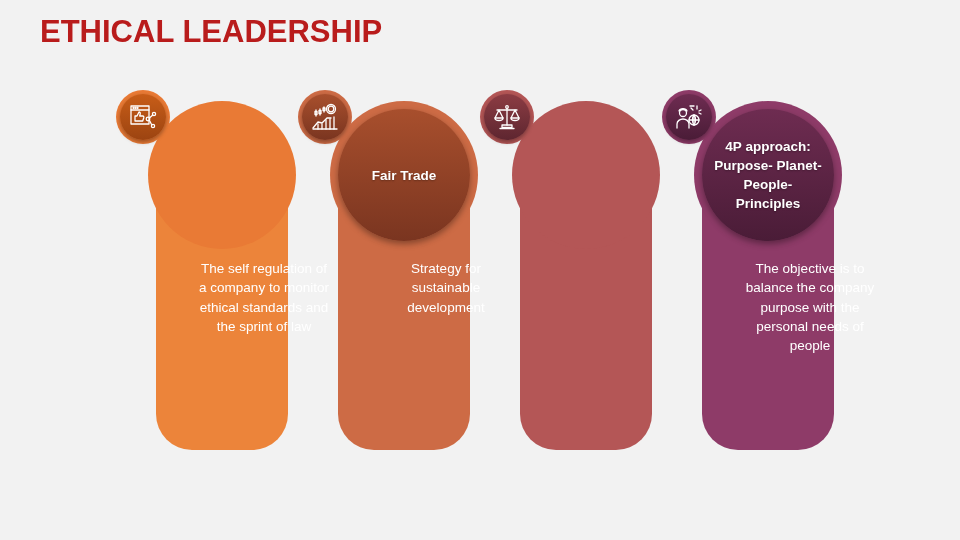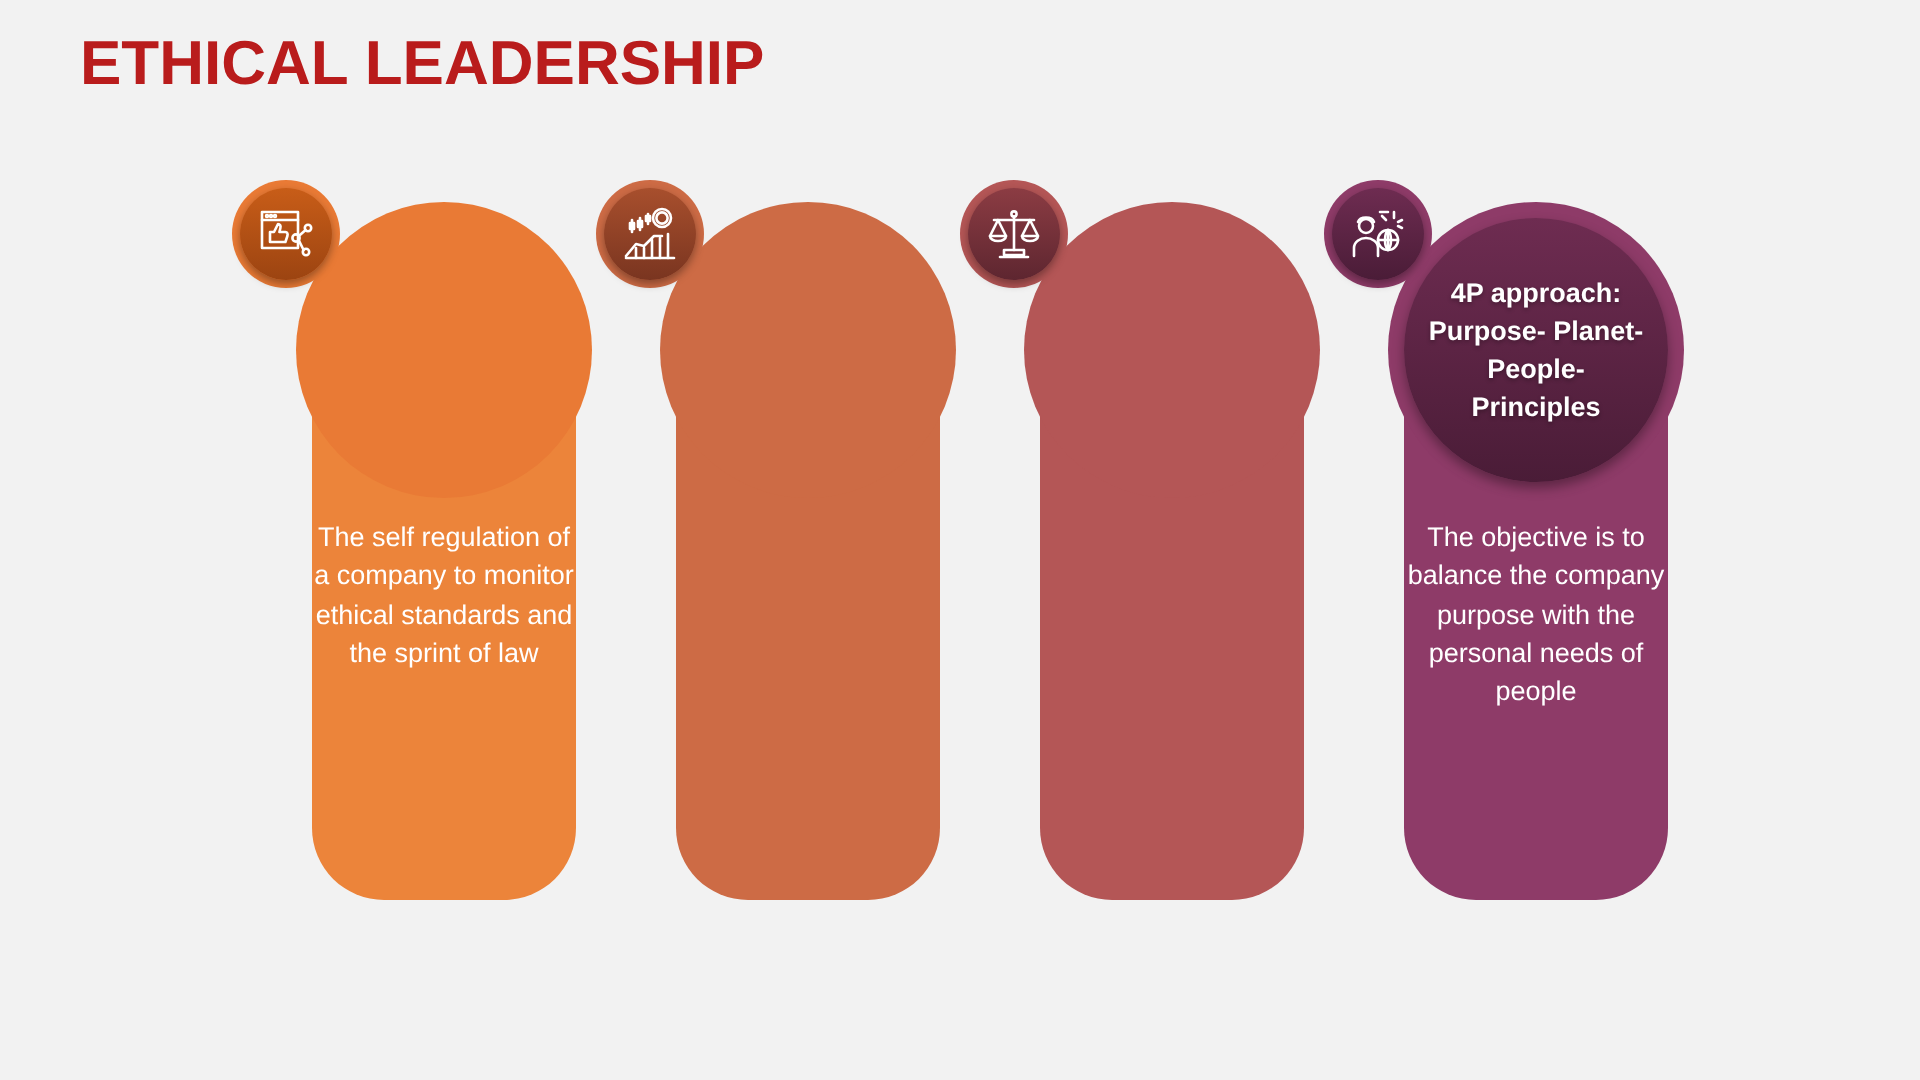--- a/index.html
+++ b/index.html
@@ -24,21 +24,21 @@
     position:absolute; left:8px; top:109px; width:132px; height:132px; border-radius:50%;
     box-shadow: 0 3px 6px rgba(0,0,0,0.35);
     display:flex; align-items:center; justify-content:center; text-align:center;
   }
   .inner span {
     color:#fff; font-weight:bold; font-size:13.5px; line-height:19px; padding:0 10px;
     text-shadow: 0 1px 2px rgba(0,0,0,0.3);
   }
   .desc {
     position:absolute; left:8px; top:259px; width:132px; text-align:center;
-    color:#fff; font-size:13.5px; line-height:19.3px;
+    color:#fff; font-size:13.5px; line-height:19.3px;padding-left:42px;
   }
   .icon-wrap {
     position:absolute; left:-32px; top:90px; width:54px; height:54px; border-radius:50%;
   }
   .icon-inner {
     position:absolute; left:4px; top:4px; width:46px; height:46px; border-radius:50%;
     box-shadow: 0 2px 4px rgba(0,0,0,0.35);
     display:flex; align-items:center; justify-content:center;
   }
   .icon-inner svg { width:28px; height:28px; }
@@ -95,20 +95,24 @@
         <line x1="20.4" y1="15" x2="23.8" y2="12"></line>
         <line x1="20.4" y1="17.2" x2="22.8" y2="22"></line>
       </svg>
     </div>
   </div>
 </div>
 
 <div class="card c2">
   <div class="pill"></div>
   <div class="outer"></div>
+  <div class="inner">
+    <span>Fair Trade</span>
+  </div>
+  <div class="desc">Strategy for sustainable development</div>
   <div class="icon-wrap">
     <div class="icon-inner">
       <svg viewBox="0 0 28 28" fill="none" stroke="#fff" stroke-width="1.3" stroke-linecap="round" stroke-linejoin="round">
         <circle cx="20" cy="6" r="4.5"></circle>
         <circle cx="20" cy="6" r="2.8"></circle>
         <line x1="5" y1="7" x2="5" y2="13"></line>
           <rect x="4" y="8.5" width="2" height="3"></rect>
         <line x1="9" y1="6" x2="9" y2="12"></line>
           <rect x="8" y="7.5" width="2" height="3"></rect>
         <line x1="13" y1="4" x2="13" y2="9"></line>

